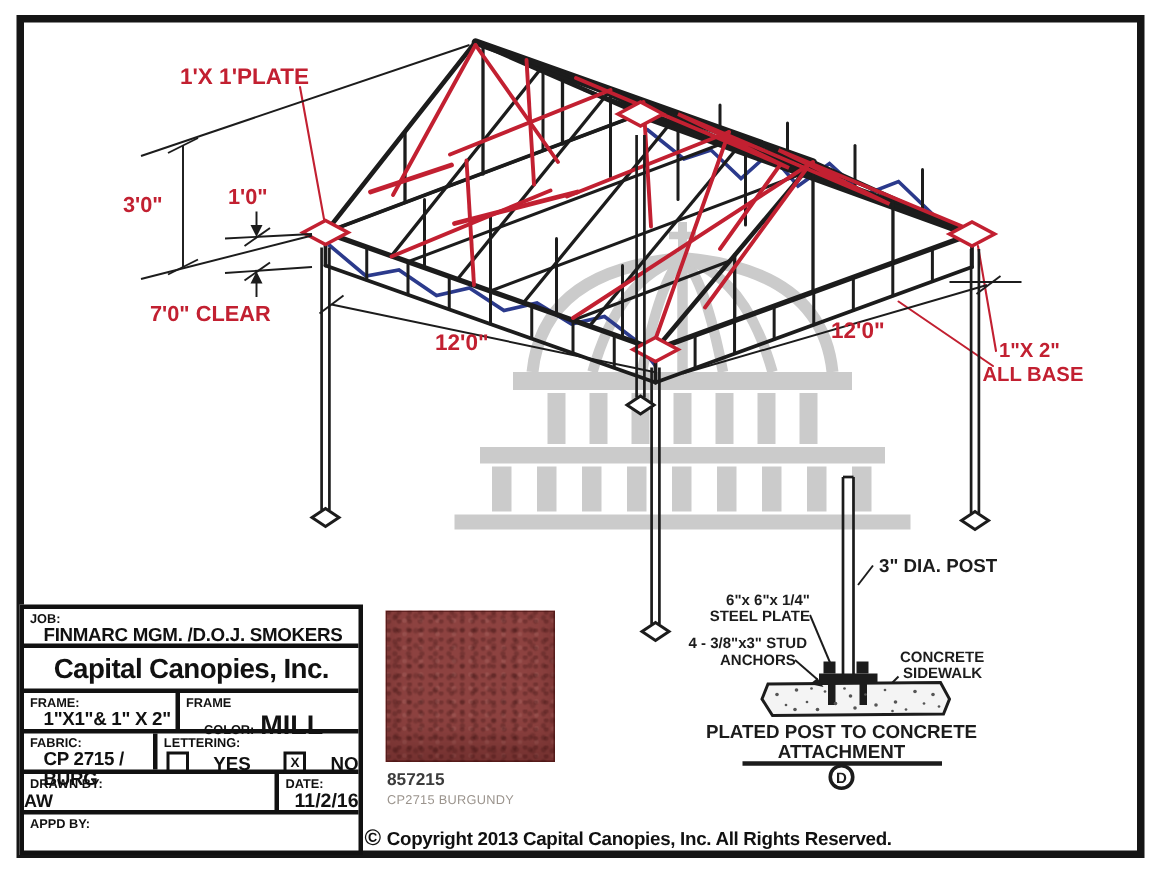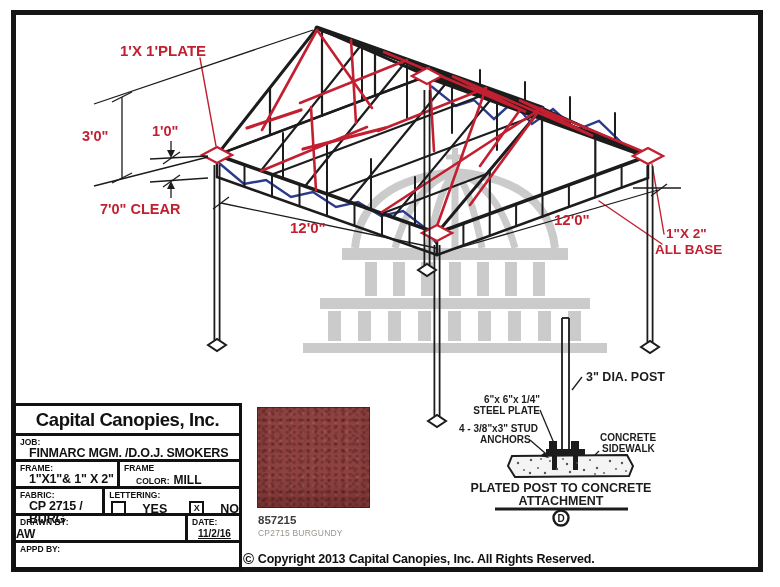--- a/index.html
+++ b/index.html
@@ -19,26 +19,26 @@
   .tb-row:last-child{border-bottom:none;flex:1;}
   .tb-hdr{height:30px;display:flex;align-items:center;justify-content:center;
           font-weight:bold;font-size:18.5px;letter-spacing:-0.4px;}
   .tb-lab{font-size:8.5px;font-weight:bold;line-height:9px;padding:2px 0 0 4px;}
   .tb-val{font-size:12.5px;font-weight:bold;line-height:13px;padding-left:13px;letter-spacing:-0.2px;}
   .tb-split{display:flex;}
   .tb-cell-l{width:104px;border-right:3px solid #111;box-sizing:border-box;}
   .tb-cell-r{flex:1;}
   .tb-inline{display:flex;align-items:baseline;gap:4px;padding-left:16px;}
   .tb-inline .tb-lab2{font-size:8.5px;font-weight:bold;}
-  .tb-inline .tb-val2{font-size:12px;font-weight:bold;}
+  .tb-inline .tb-val2{font-size:18px;font-weight:bold;}
   .chk-line{display:flex;align-items:center;gap:16px;padding:1px 0 0 6px;font-size:12.5px;font-weight:bold;}
   .chk{width:11px;height:11px;border:2px solid #111;display:inline-flex;align-items:center;
        justify-content:center;font-size:9px;font-weight:bold;line-height:9px;}
   .aw{font-size:12px;font-weight:bold;text-align:left;line-height:15px;}
-  .dateval{font-size:10px;font-weight:bold;padding-left:10px;line-height:13px;text-decoration:underline;}
+  .dateval{font-size:13px;font-weight:bold;padding-left:10px;line-height:13px;}
 
   
   #swatch{position:absolute;left:257px;top:407px;width:113px;height:101px;
           background-color:#8d4240;
           background-image:
             radial-gradient(circle at 30% 20%, rgba(40,5,5,.25) 1px, rgba(0,0,0,0) 2.2px),
             radial-gradient(circle at 70% 60%, rgba(35,5,5,.22) 1px, rgba(0,0,0,0) 2.4px),
             radial-gradient(circle at 15% 75%, rgba(255,210,200,.10) 1px, rgba(0,0,0,0) 2px),
             radial-gradient(circle at 55% 35%, rgba(30,0,0,.18) 1px, rgba(0,0,0,0) 2.6px);
           background-size:7px 6px,9px 8px,11px 9px,13px 10px;
@@ -321,25 +321,25 @@
       <text class="blktxt" x="480" y="443" font-size="10">ANCHORS</text>
       <text class="blktxt" x="600" y="441" font-size="10">CONCRETE</text>
       <text class="blktxt" x="602" y="452" font-size="10">SIDEWALK</text>
       <text class="blktxt" x="561" y="492" font-size="12.5" text-anchor="middle">PLATED POST TO CONCRETE</text>
       <text class="blktxt" x="561" y="505" font-size="12.5" text-anchor="middle">ATTACHMENT</text>
       <text class="blktxt" x="561" y="522" font-size="10" text-anchor="middle">D</text>
     </g>
   </svg>
 
   <div id="tblock">
-    <div class="tb-row tb-hdr">Capital Canopies, Inc.</div>
     <div class="tb-row" style="height:26px">
       <div class="tb-lab">JOB:</div>
       <div class="tb-val">FINMARC MGM. /D.O.J. SMOKERS</div>
     </div>
+    <div class="tb-row tb-hdr">Capital Canopies, Inc.</div>
     <div class="tb-row tb-split" style="height:27px">
       <div class="tb-cell-l">
         <div class="tb-lab">FRAME:</div>
         <div class="tb-val">1"X1"&amp; 1" X 2"</div>
       </div>
       <div class="tb-cell-r">
         <div class="tb-lab">FRAME</div>
         <div class="tb-inline">
           <span class="tb-lab2">COLOR:</span>
           <span class="tb-val2">MILL</span>

